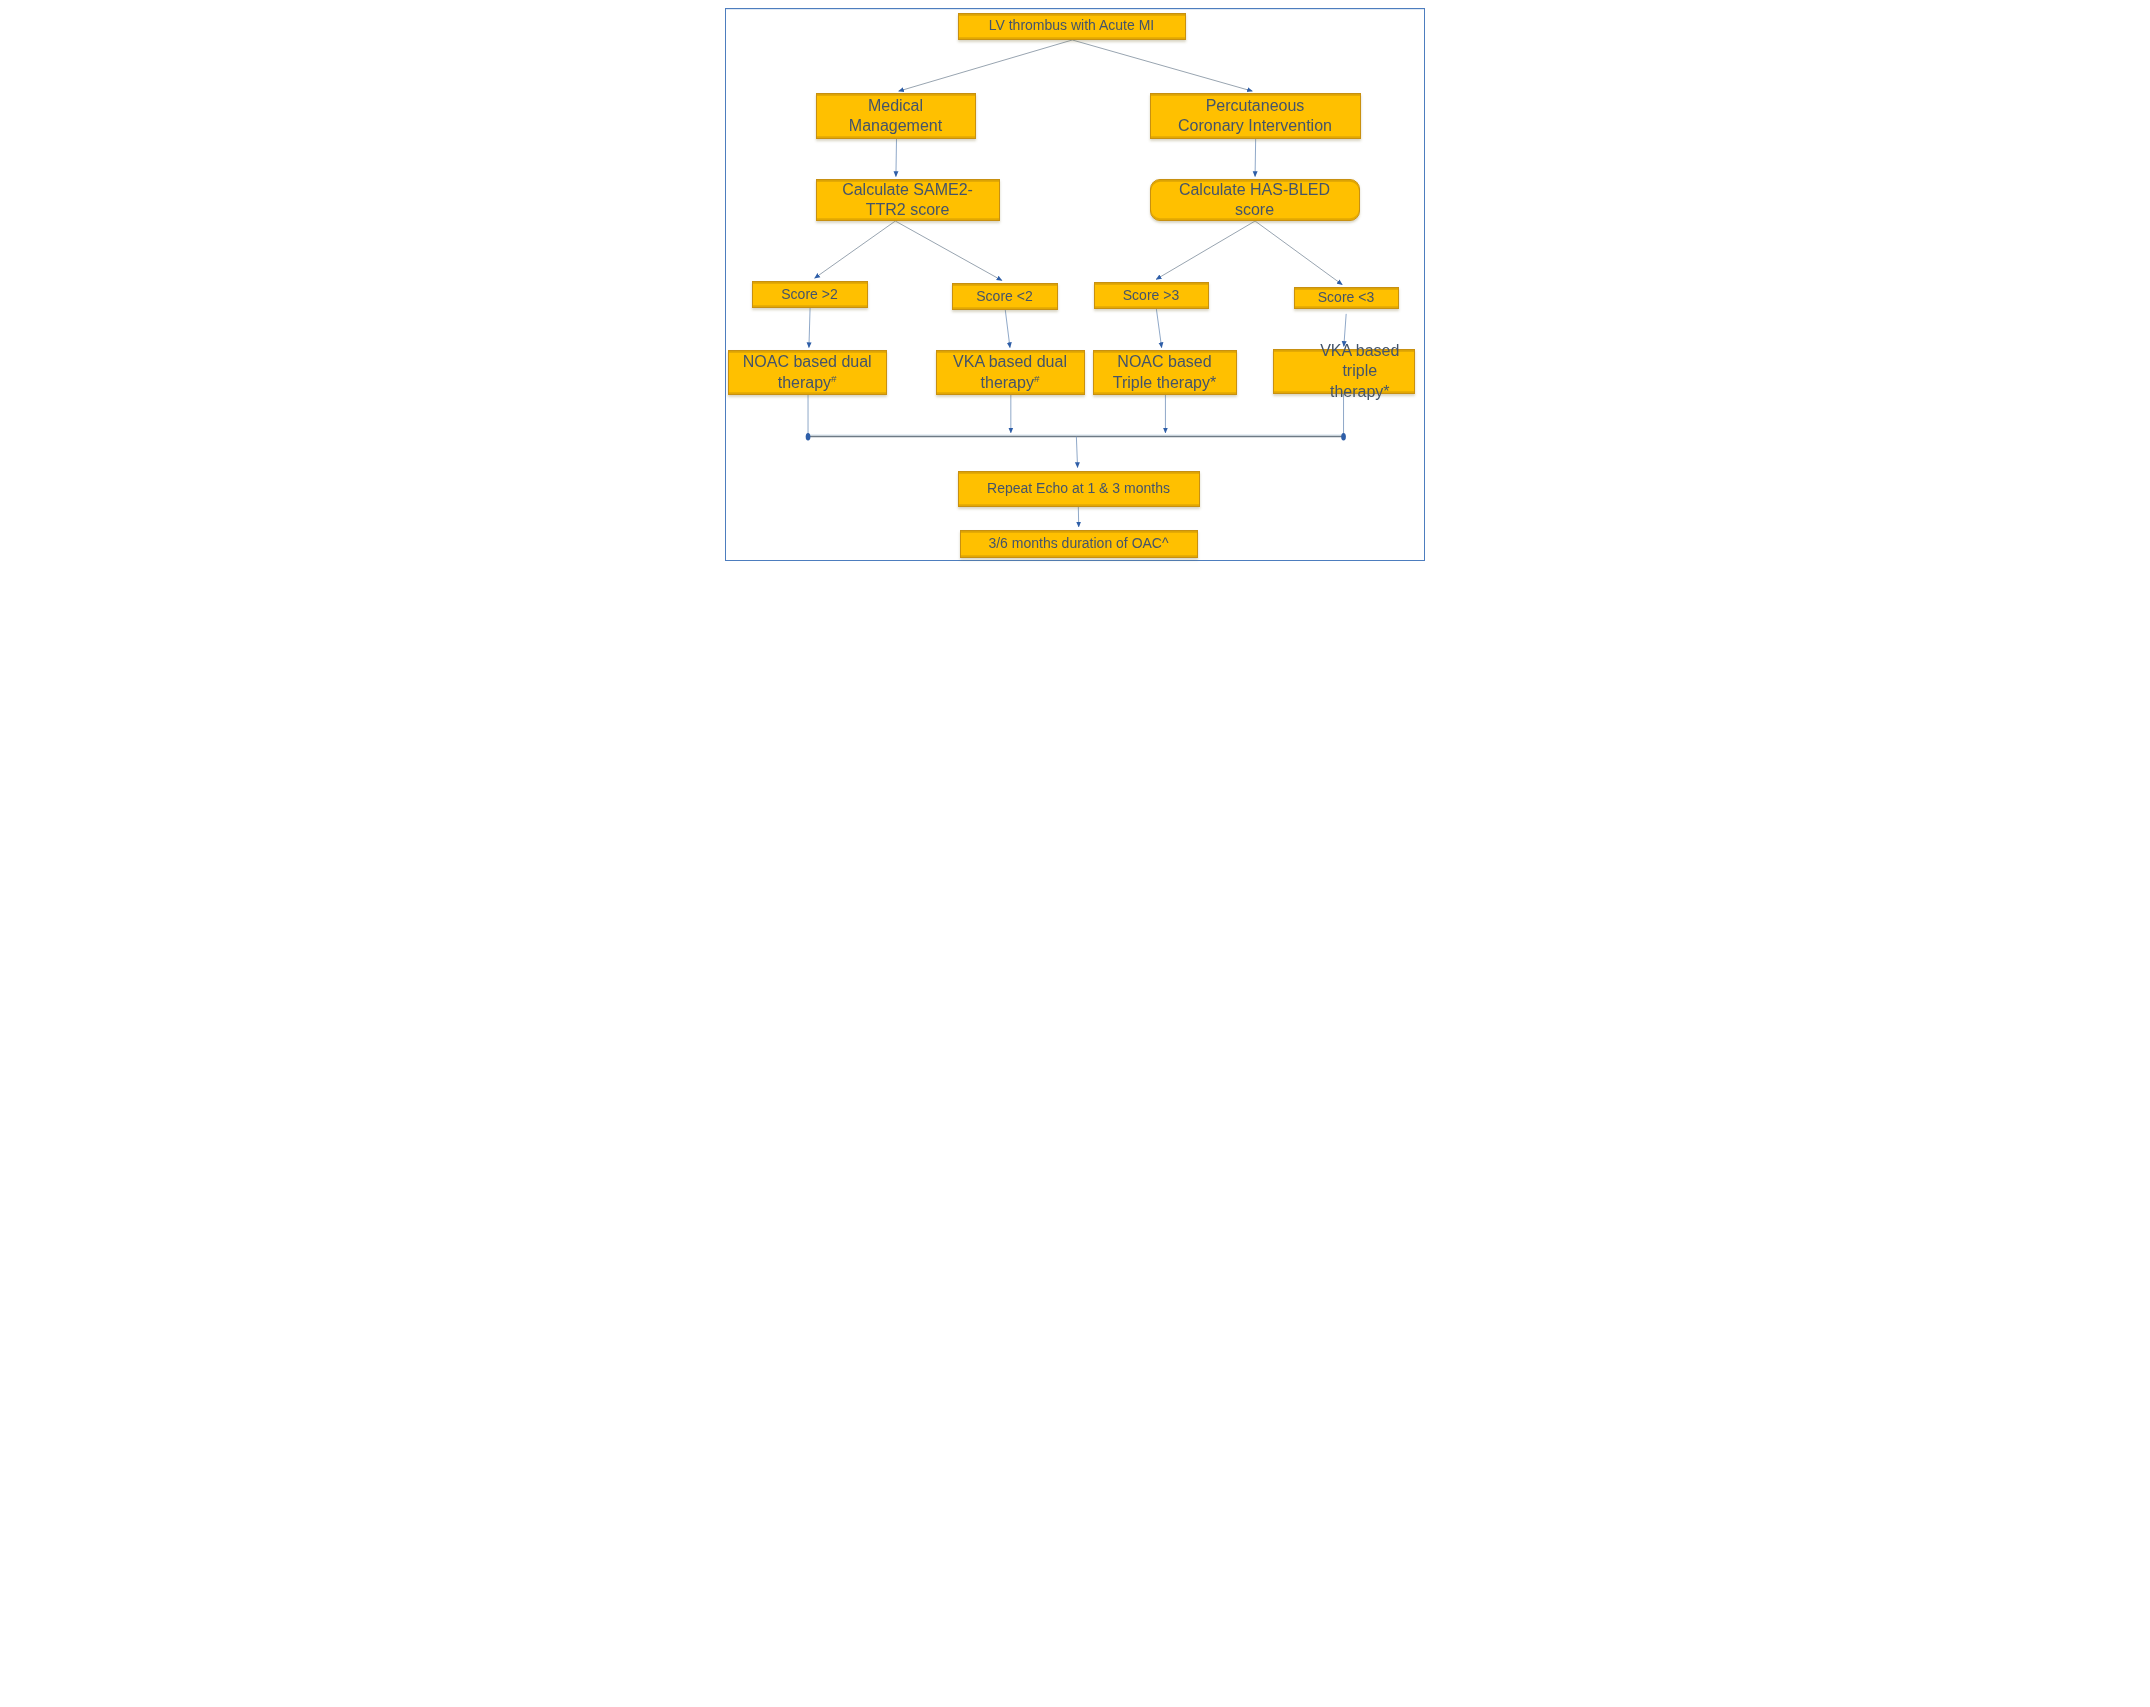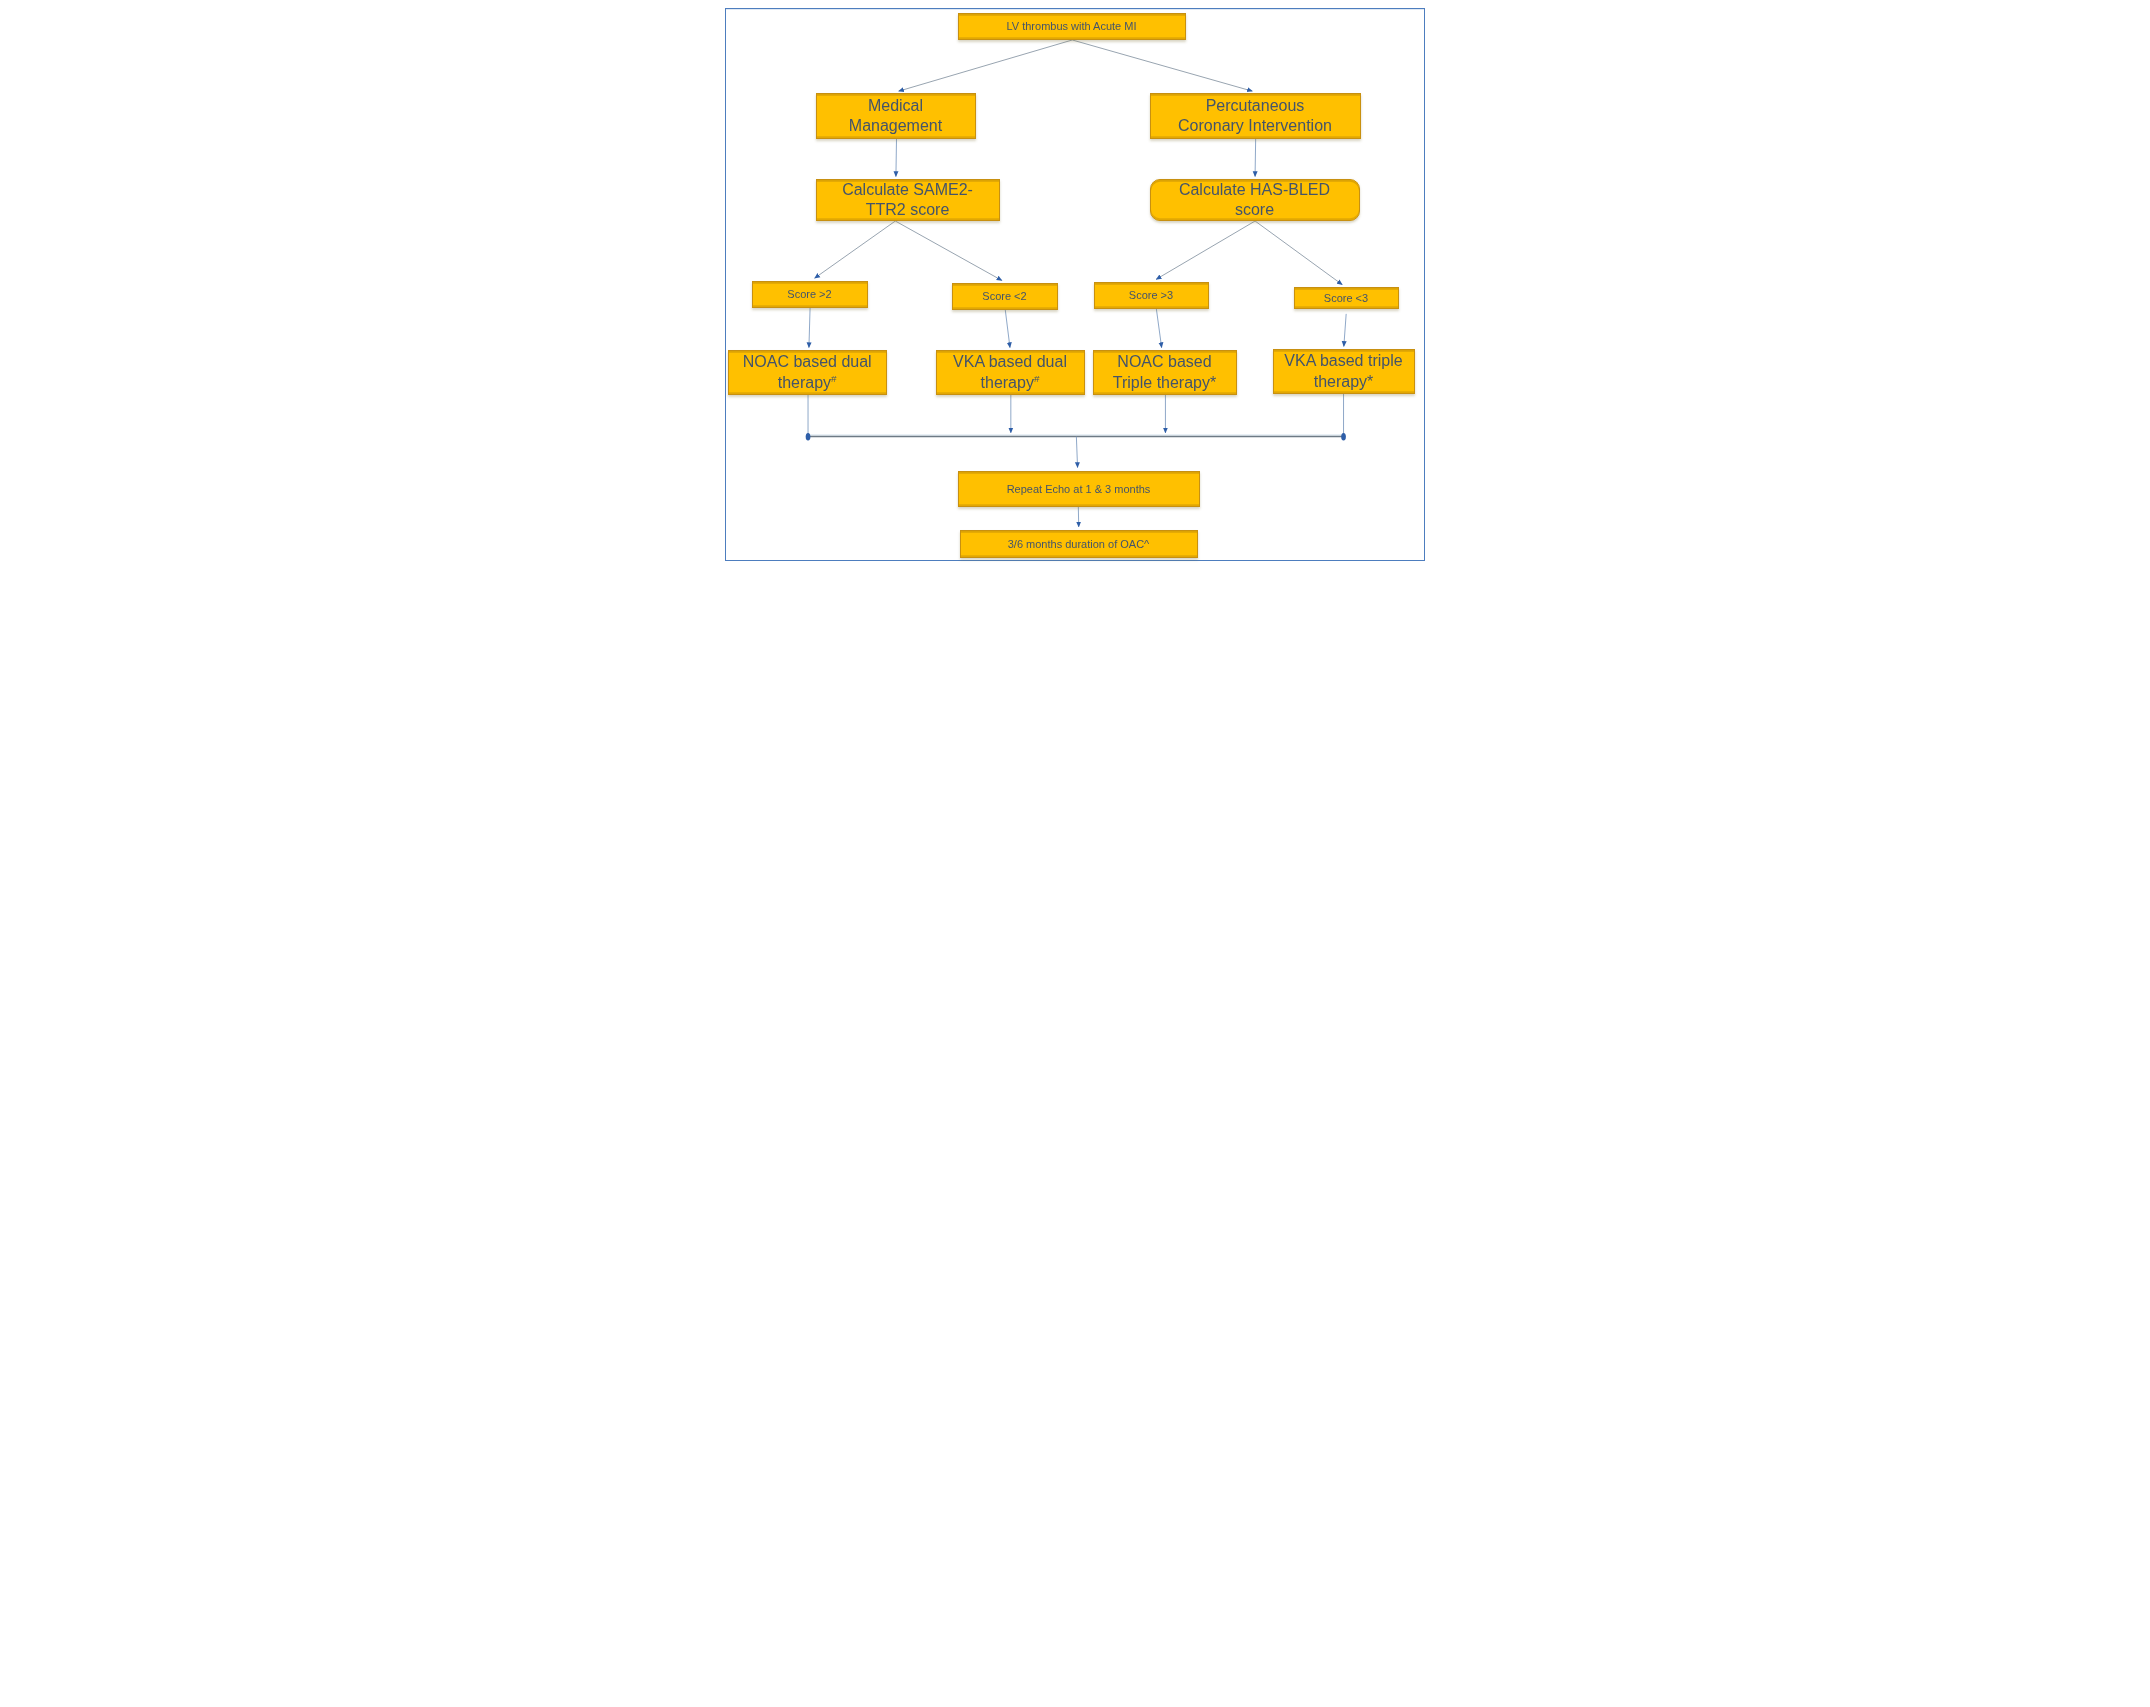--- a/index.html
+++ b/index.html
@@ -40,21 +40,21 @@
                inset 0 -1.8px 0 rgba(186,134,8,.42),
                0 1.8px 2.4px rgba(130,115,60,.30);
     color:var(--text);
     display:flex;align-items:center;justify-content:center;
     text-align:center;
     font-size:16px;line-height:1.28;
     padding:1.2px 3.5px;
   }
   .node .l1,.node .l2{display:block;}
   .node sup{font-size:62%;line-height:0;}
-  .big{font-size:11px;}
+  .big{font-size:14px;}
 </style>
 </head>
 <body>
 
 <div class="canvas">
   <div class="frame"></div>
 
   <svg class="wires" viewBox="0 0 1219 968">
     <defs>
       <marker id="arr" viewBox="0 0 10 10" refX="8.6" refY="5" markerWidth="10" markerHeight="10" orient="auto" markerUnits="userSpaceOnUse">
@@ -154,21 +154,21 @@
     </span>
   </div>
 
   <div class="node" style="left:376px;top:350px;width:144px;height:45px;">
     <span>
       <span class="l1">NOAC based</span>
       <span class="l2">Triple therapy*</span>
     </span>
   </div>
 
-  <div class="node" style="left:556px;top:349px;width:142px;height:45px;">
+  <div class="node" style="left:556px;top:349px;width:142px;height:45px;padding-left:36px;">
     <span>
       <span class="l1">VKA based triple</span>
       <span class="l2">therapy*</span>
     </span>
   </div>
 
   <div class="node big" style="left:241px;top:471px;width:242px;height:36px;">
     <span>Repeat Echo at 1 &amp; 3 months</span>
   </div>
 

